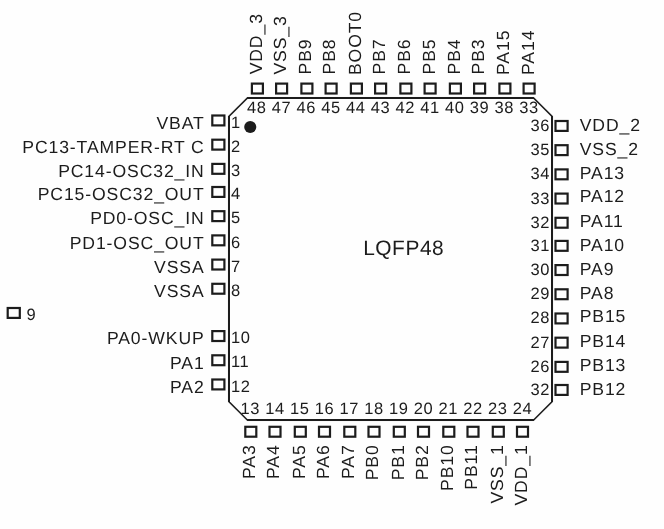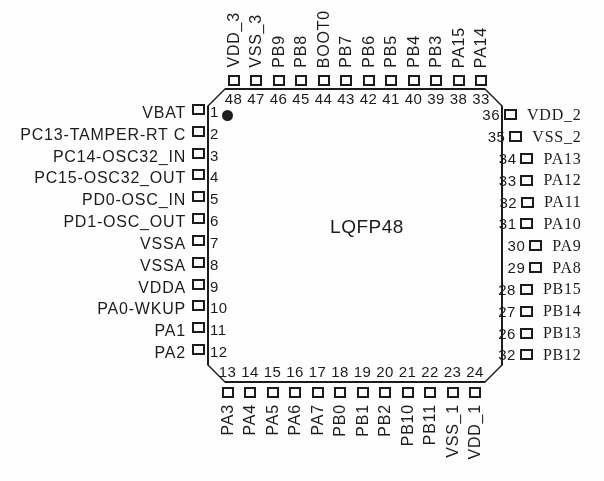--- a/index.html
+++ b/index.html
@@ -44,24 +44,24 @@
   }
   
   .side-left { position:absolute; left:0;        top:104px; }
   .side-right{ position:absolute; left:480px;    top:104px; }
   .side-top  { position:absolute; left:222.25px; top:0;     display:flex; }
   .side-bot  { position:absolute; left:216.25px; top:364px; display:flex; }
   .lrow{ height:21.82px; display:flex; }
   .lrow .hlab{ width:186px; text-align:right; flex:none; }
   .lrow .pad { margin-left:6px; }
   .lrow .num { margin-left:5px; }
-  .rrow{ height:21.82px; display:flex; align-items:center;justify-content:flex-end; }
+  .rrow{ height:21.82px; display:flex; align-items:center; }
   .rrow .num { width:20px; text-align:right; flex:none; }
   .rrow .pad { margin-left:4px; }
-  .rrow .hlab{ margin-left:10px;font-family:Liberation Serif, serif; }
+  .rrow .hlab{ margin-left:10px; }
   .tcol{ width:22.5px; height:106px; display:flex; flex-direction:column;
          align-items:center; justify-content:flex-end; }
   .tcol .pad{ margin-top:7px; }
   .tcol .num{ margin-top:5px; }
   .bcol{ width:22.5px; display:flex; flex-direction:column; align-items:center; }
   .bcol .pad{ margin-top:8px; }
   .bcol .vlab{ margin-top:6px; }
 </style>
 </head>
 <body>
@@ -109,21 +109,20 @@
         <span class="hlab">VSSA</span>
         <span class="pad"></span>
         <span class="num">7</span>
       </div>
     <div class="lrow">
         <span class="hlab">VSSA</span>
         <span class="pad"></span>
         <span class="num">8</span>
       </div>
     <div class="lrow">
-        <span class="hlab">VDDA</span>
         <span class="pad"></span>
         <span class="num">9</span>
       </div>
     <div class="lrow">
         <span class="hlab">PA0-WKUP</span>
         <span class="pad"></span>
         <span class="num">10</span>
       </div>
     <div class="lrow">
         <span class="hlab">PA1</span>

